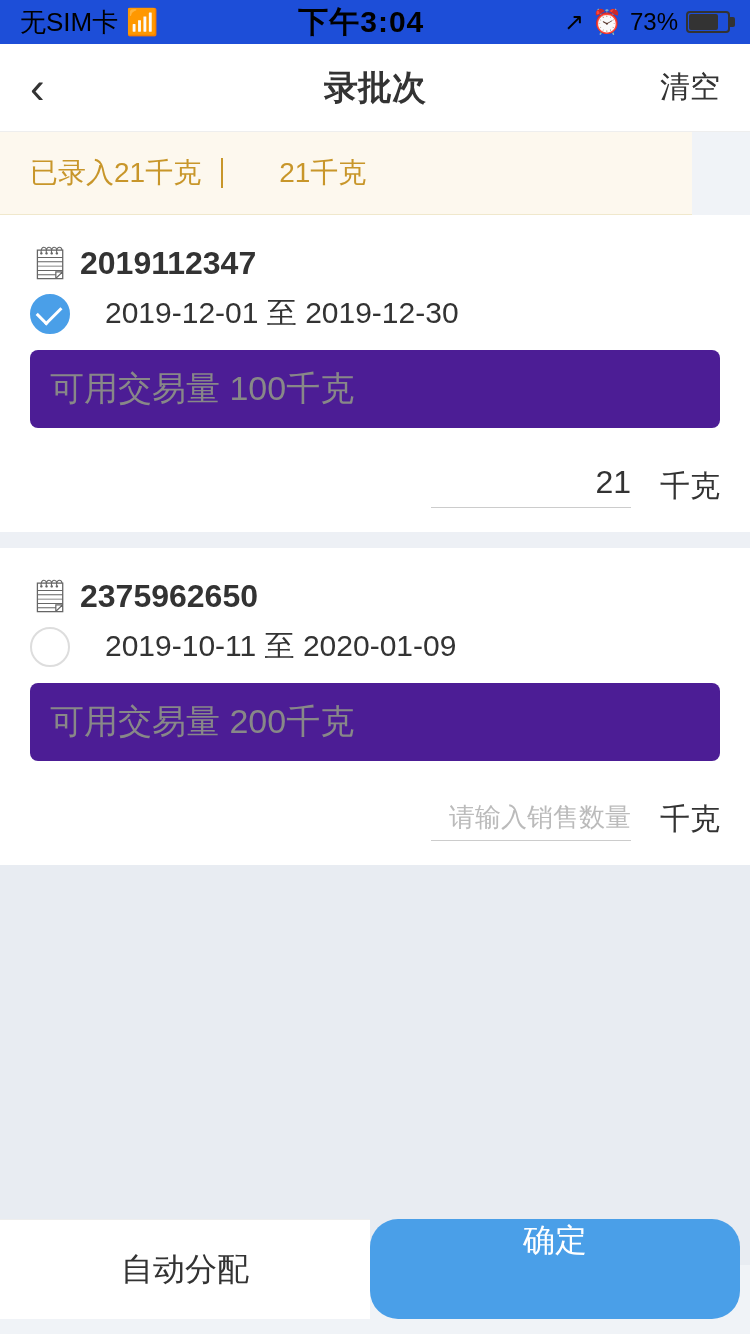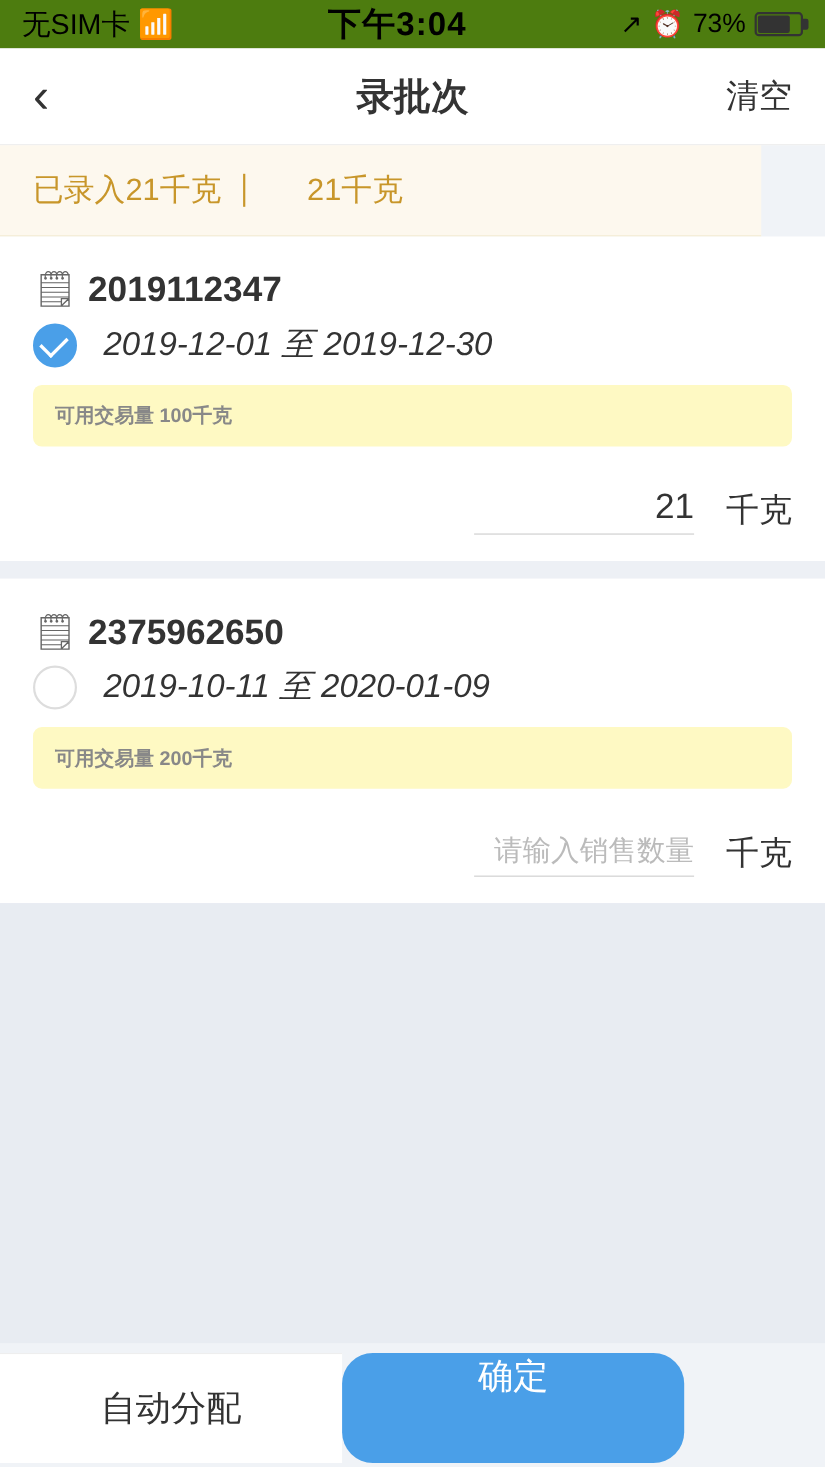--- a/index.html
+++ b/index.html
@@ -9,21 +9,21 @@
       min-height: 1334px;
       font-family: -apple-system, "PingFang SC", "Helvetica Neue", sans-serif;
       background: #f0f3f7;
       overflow-x: hidden;
     }
 
     
     .status-bar {
       width: 750px;
       height: 44px;
-      background: #4d7c0f;
+      background: #1d4ed8;
       display: flex;
       align-items: center;
       justify-content: space-between;
       padding: 0 20px;
       font-size: 28px;
     }
     .status-left {
       display: flex;
       align-items: center;
       gap: 8px;
@@ -148,22 +148,21 @@
     .batch-id {
       font-size: 32px;
       font-weight: 600;
       color: #333;
     }
 
     .batch-date-row {
       display: flex;
       align-items: center;
       padding: 0 30px 16px 30px;
-      gap: 24px;
-      font-style: italic;
+      gap: 35px;
     }
     .radio-btn {
       width: 40px;
       height: 40px;
       border-radius: 50%;
       border: 2px solid #ddd;
       background: #fff;
       display: flex;
       align-items: center;
       justify-content: center;
@@ -182,26 +181,25 @@
       transform: rotate(-45deg) translateY(-2px);
       display: block;
     }
     .batch-date {
       font-size: 30px;
       color: #333;
     }
 
     .batch-avail {
       margin: 0 30px 20px 30px;
-      background: #fef9c3;
+      background: #4c1d95;
       border-radius: 8px;
       padding: 16px 20px;
-      font-size: 18px;
+      font-size: 34px;
       color: #888;
-      font-weight: bold;
     }
 
     
     .qty-row {
       display: flex;
       align-items: center;
       justify-content: flex-end;
       padding: 16px 30px 24px 30px;
       gap: 29px;
     }
@@ -235,25 +233,25 @@
     
     .bottom-grey {
       width: 750px;
       background: #e8ecf2;
       flex: 1;
       min-height: 400px;
     }
 
     
     .footer {
-      width: 622px;
+      width: 740px;
       height: 100px;
       display: flex;
       position: fixed;
-      bottom: 4px;
+      bottom: 15px;
       left: 0;
     }
     .footer-auto {
       flex: 1;
       background: #fff;
       display: flex;
       align-items: center;
       justify-content: center;
       font-size: 32px;
       color: #333;

